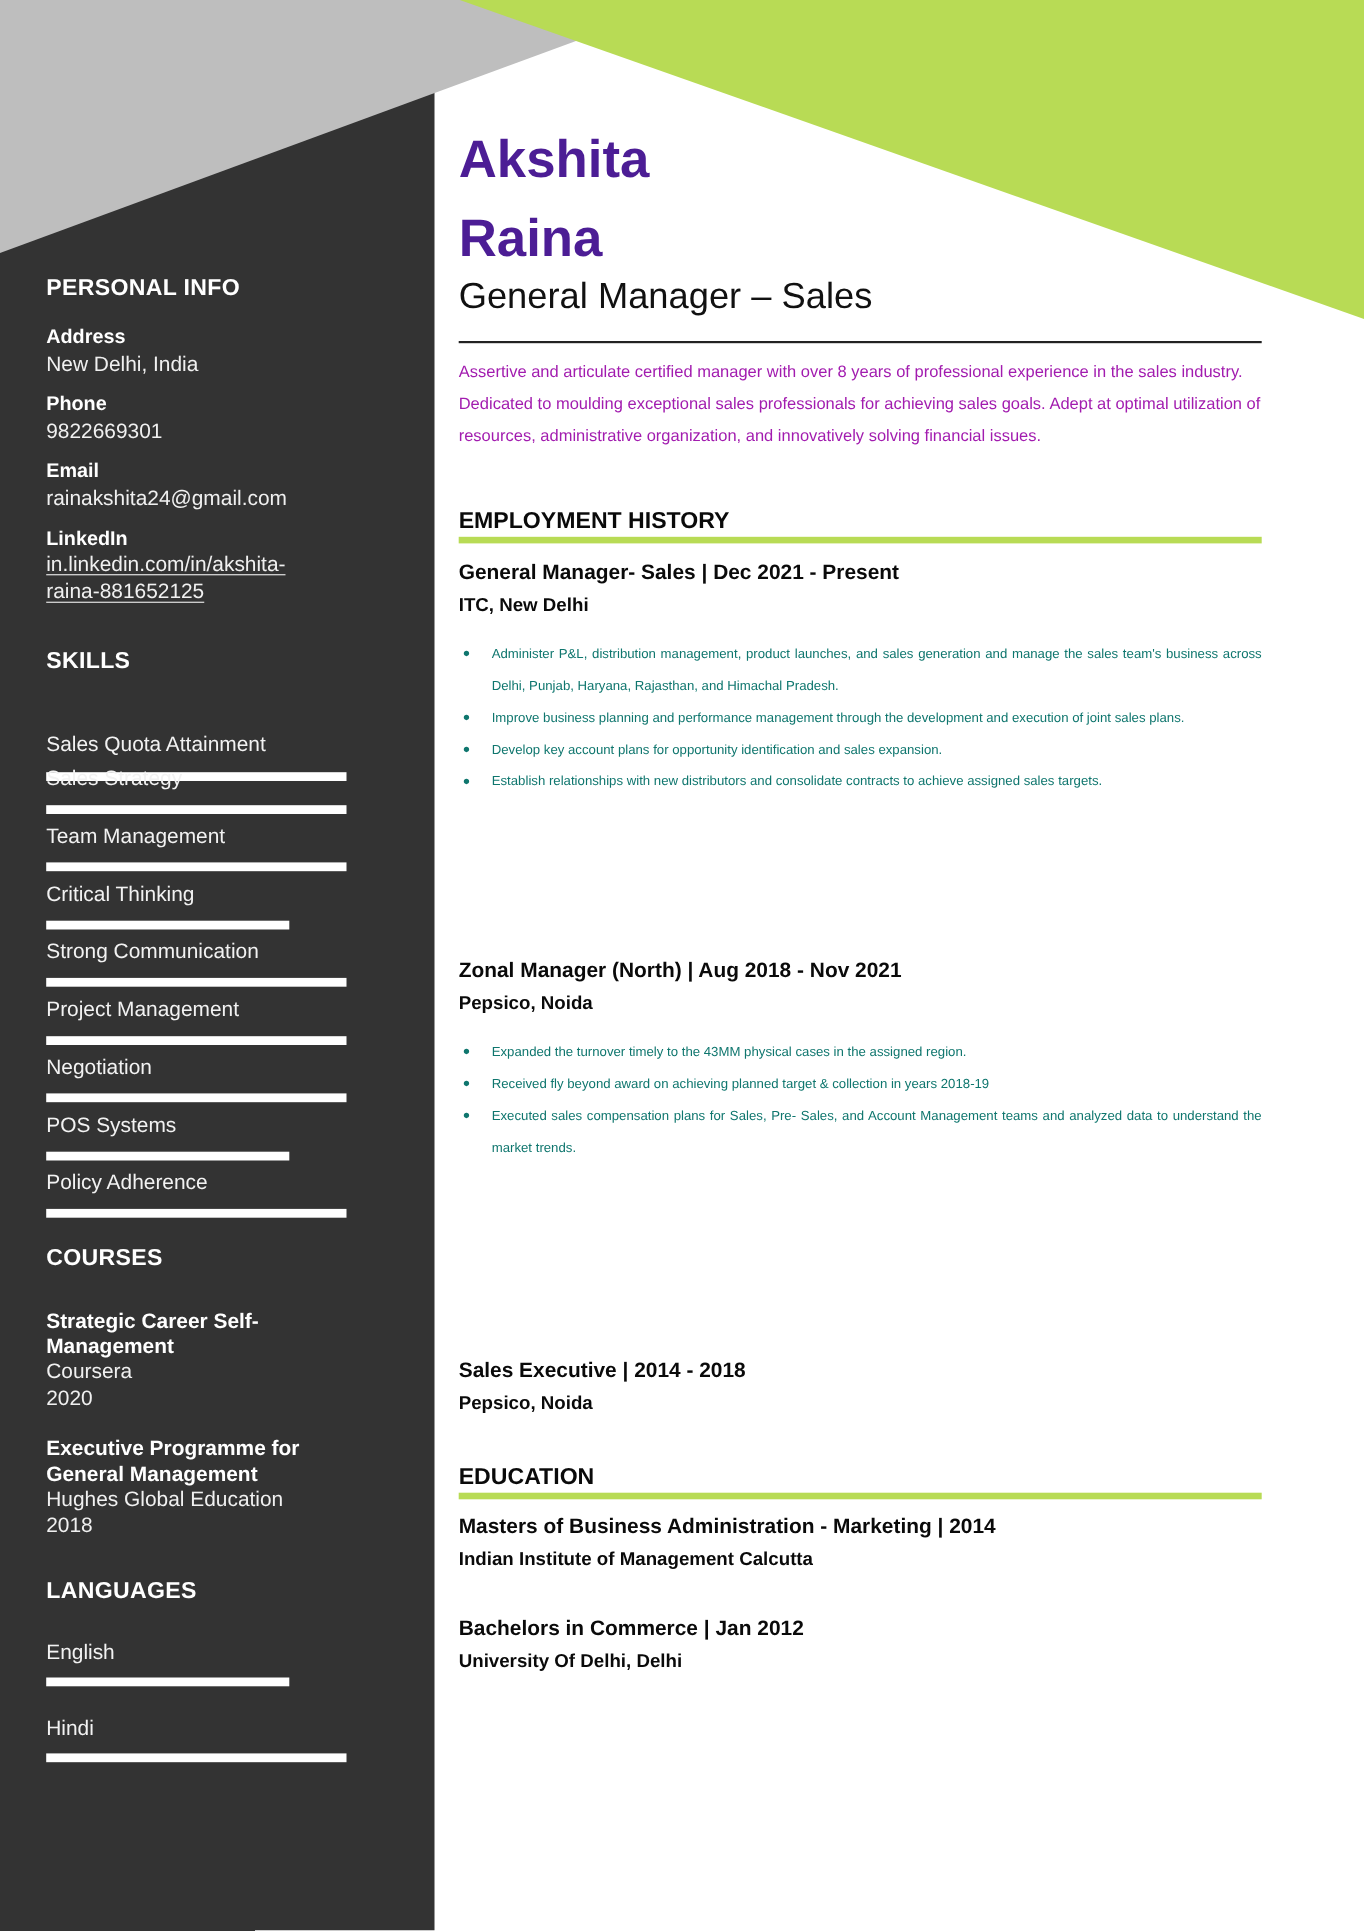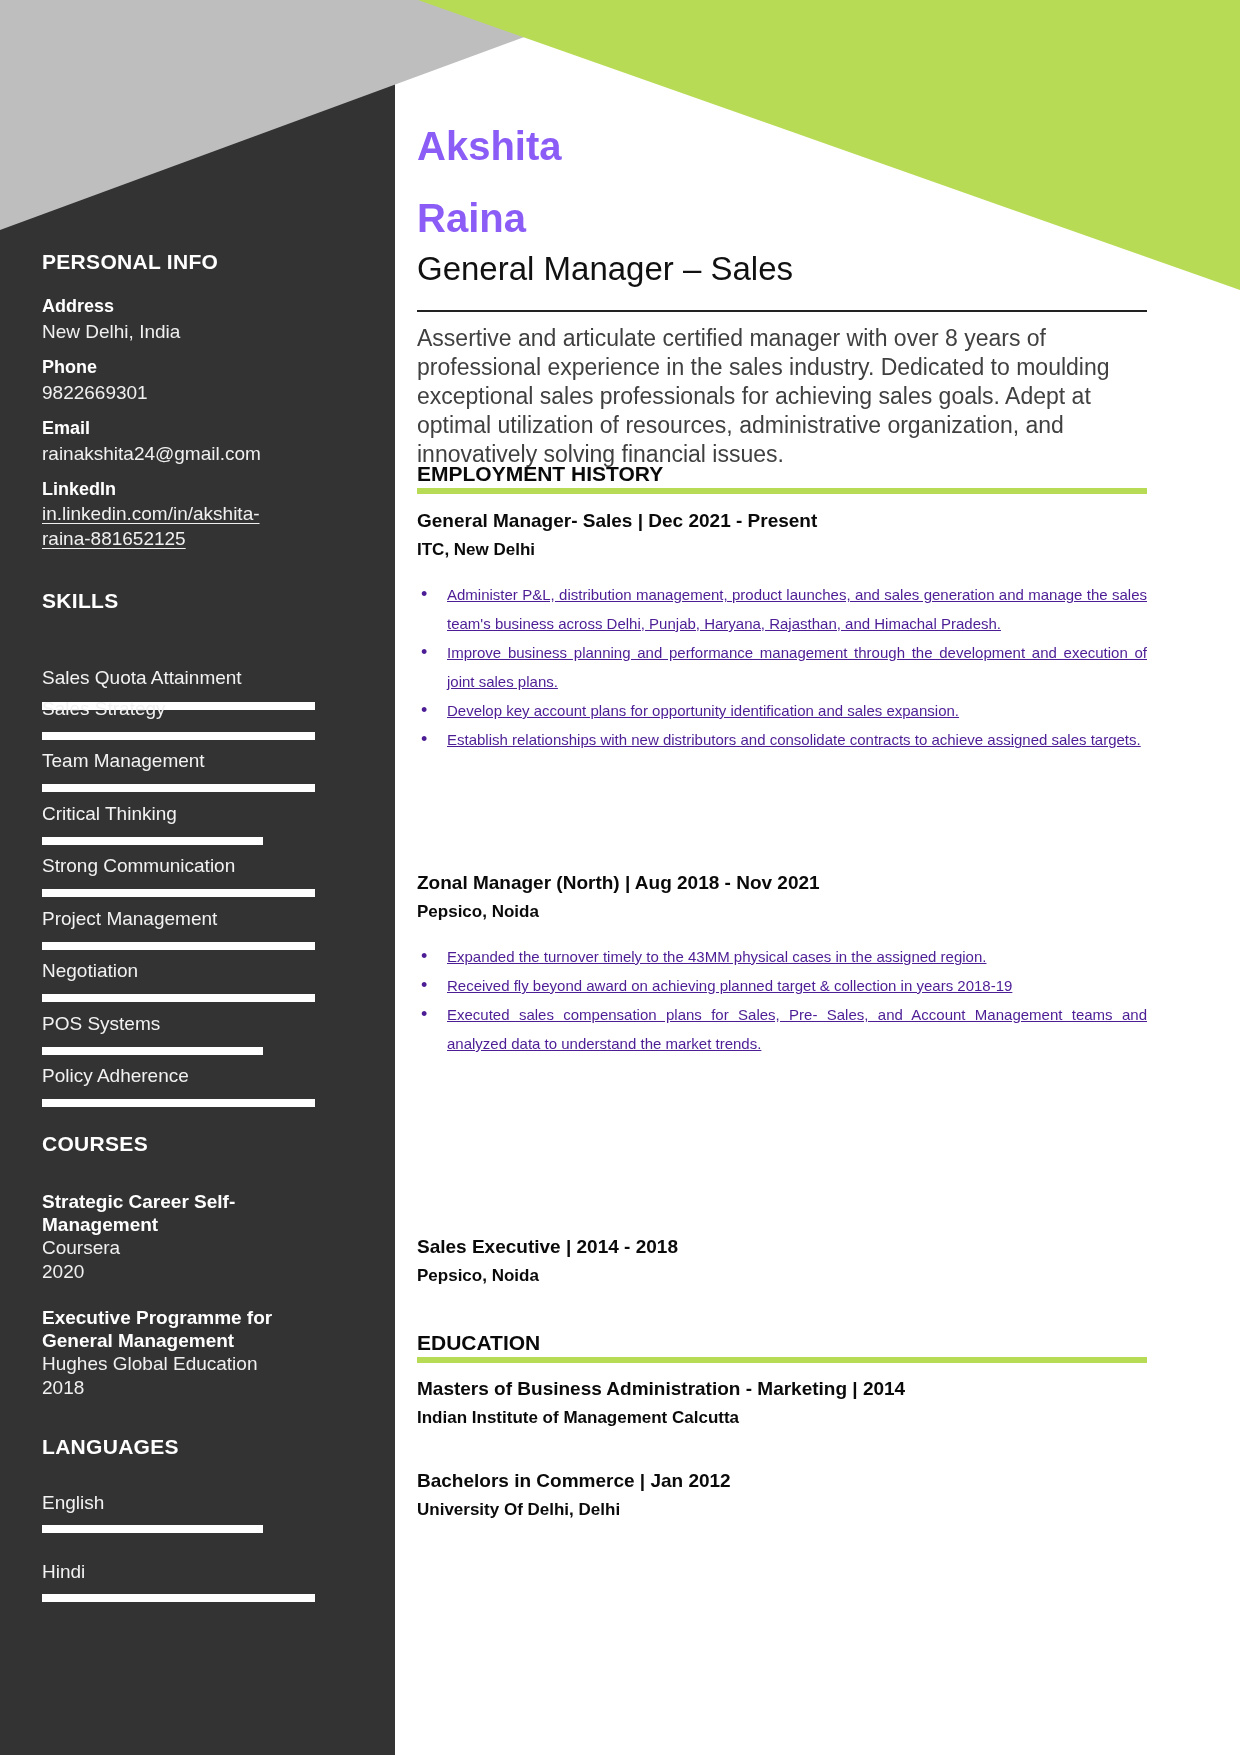--- a/index.html
+++ b/index.html
@@ -14,30 +14,30 @@
   .field-label { position:absolute; left:0; font-size:18px; font-weight:bold; color:#fff; }
   .field-value { position:absolute; left:0; font-size:19px; color:#f0f0f0; line-height:25px; }
   .field-value.link { text-decoration:underline; text-underline-offset:3px; }
   .skill { position:absolute; left:0; }
   .skill-name { font-size:19px; color:#f2f2f2; white-space:nowrap; }
   .skill-bar { position:absolute; left:0; height:8px; background:#ffffff; }
   .course-title { position:absolute; left:0; font-size:19px; font-weight:bold; color:#fff; line-height:23px; width:290px; }
   .course-line { position:absolute; left:0; font-size:19px; color:#f0f0f0; line-height:24px; }
 
   .main { position:absolute; left:417px; top:0; width:730px; }
-  .name { position:absolute; left:0; font-size:40px; font-weight:bold; line-height:72px; color:#8b5cf6; }
+  .name { position:absolute; left:0; font-size:48px; font-weight:bold; line-height:72px; color:#4c1d95; }
   .subtitle { position:absolute; left:0; top:250px; font-size:33px; color:#111; }
   .rule { position:absolute; left:0; top:310px; width:730px; height:1.5px; background:#222; }
-  .summary { position:absolute; left:0; top:324px; width:730px; font-size:23px; line-height:29px; color:#404040; }
+  .summary { position:absolute; left:0; top:324px; width:730px; font-size:15px; line-height:29px; color:#a21caf; }
   .sec-h { position:absolute; left:0; font-size:21px; font-weight:bold; color:#0a0a0a; }
   .sec-bar { position:absolute; left:0; width:730px; height:6px; background:#b8db55; }
   .job-title { position:absolute; left:0; font-size:19px; font-weight:bold; color:#0a0a0a; white-space:nowrap; }
   .job-org { position:absolute; left:0; font-size:17px; font-weight:bold; color:#0a0a0a; white-space:nowrap; }
   .bullets { position:absolute; left:0; width:730px; list-style:none; }
-  .bullets li { position:relative; padding-left:30px; font-size:15px; line-height:29px; color:#4c1d95; text-align:justify;text-decoration:underline; }
+  .bullets li { position:relative; padding-left:30px; font-size:12px; line-height:29px; color:#0f766e; text-align:justify; }
   .bullets li::before { content:"•"; position:absolute; left:4px; top:0; font-size:18px; }
 </style>
 </head>
 <body>
 
 <div class="sidebar"></div>
 
 <svg class="deco" viewBox="0 0 1240 300" width="1240" height="300">
   <polygon points="0,0 625,0 0,230" fill="#bebebe"></polygon>
   <polygon points="418,0 1240,0 1240,290" fill="#b8db55"></polygon>

